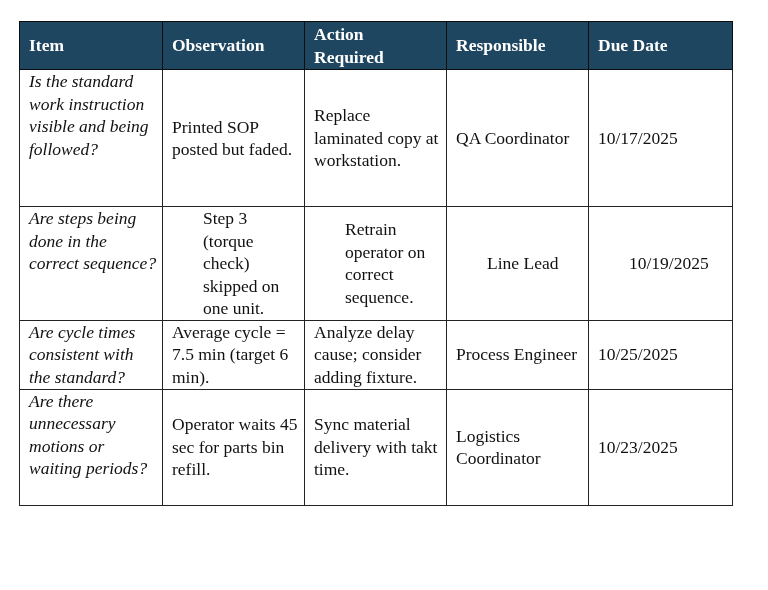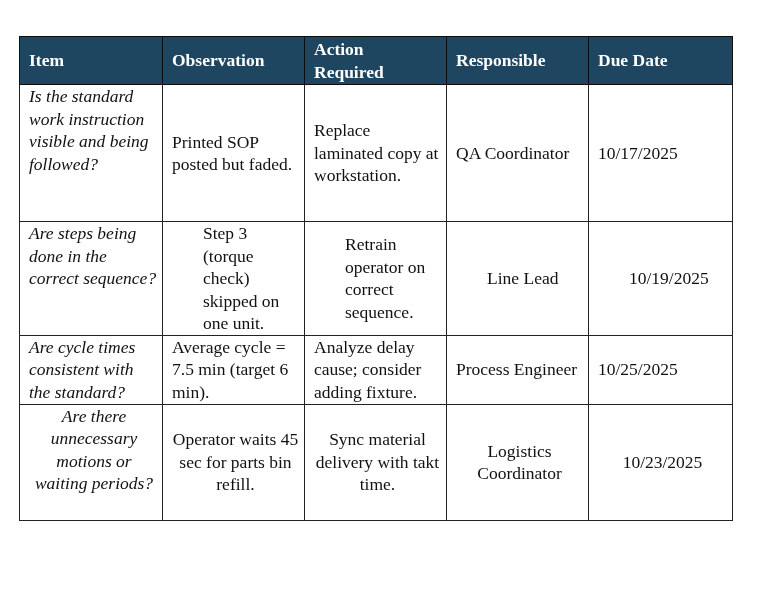--- a/index.html
+++ b/index.html
@@ -1,18 +1,18 @@
 <!DOCTYPE html>
 <html><head>
 <meta charset="utf-8">
 <style>
   html, body { margin: 0; padding: 0; background: #ffffff; }
   body { width: 768px; height: 590px; position: relative; overflow: hidden; }
   table.review {
-    position: absolute; left: 19px; top: 36px;
+    position: absolute; left: 19px; top: 21px;
     border-collapse: collapse;
     table-layout: fixed;
     width: 713px;
     font-family: "Liberation Serif", "DejaVu Serif", serif;
     font-size: 17.5px;
     line-height: 22.5px;
     color: #111111;
     border-radius: 10px;
   }
   table.review col.c1 { width: 143px; }
@@ -35,21 +35,21 @@
     border: 1px solid #222222;
     text-align: left;
     vertical-align: middle;
     padding: 0 5px 0 9px;
     box-sizing: border-box;
   }
   table.review td.item { padding-left: 9px; padding-right: 3px; vertical-align: top; font-style: italic; }
   tr.r1 td { height: 137px; }
   tr.r2 td { height: 91px; padding-left: 40px; }
   tr.r3 td { height: 69px; }
-  tr.r4 td { height: 116px; text-align: center; }
+  tr.r4 td { height: 116px; }
   tr.r5 td { height: 91px; }
 </style>
 </head>
 <body>
 
 <table class="review">
   <colgroup>
     <col class="c1">
       <col class="c2">
       <col class="c3">

